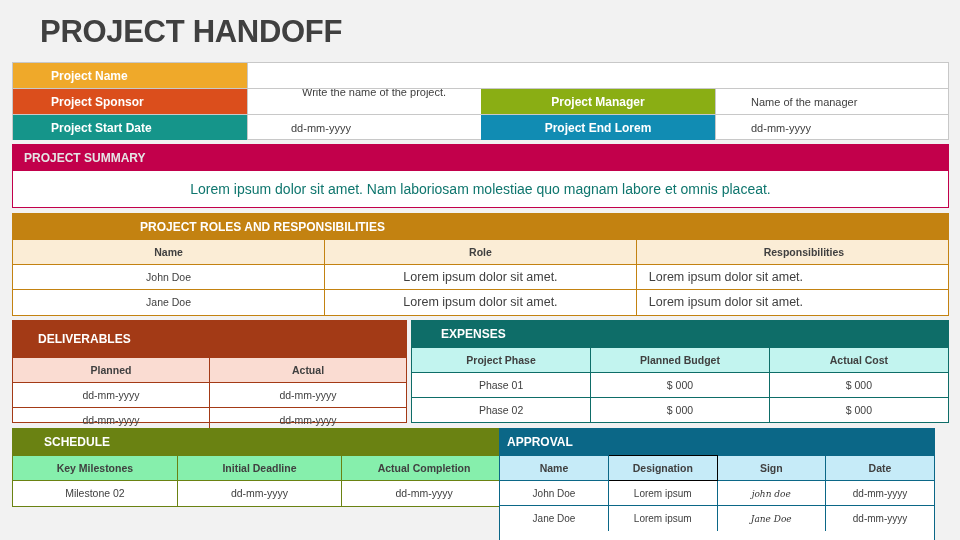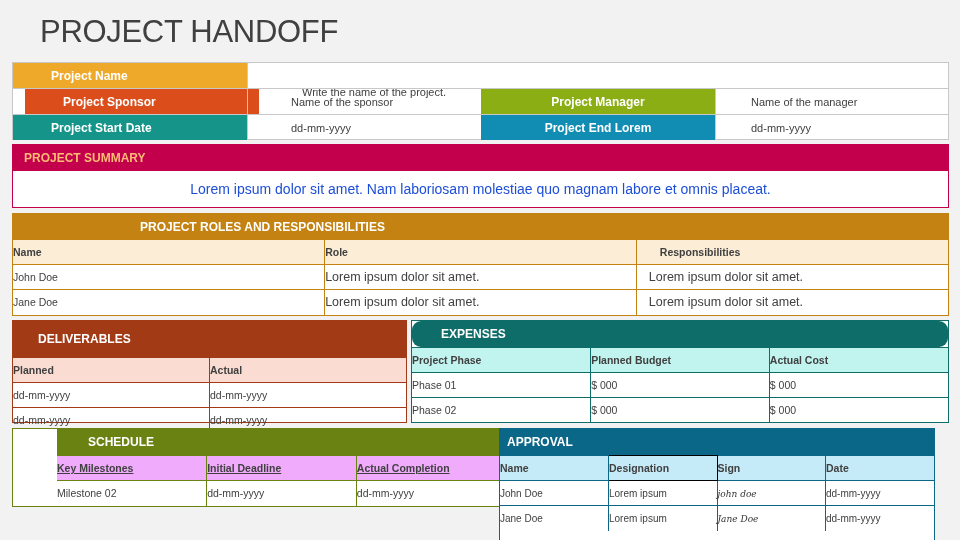--- a/index.html
+++ b/index.html
@@ -1,59 +1,58 @@
 <!DOCTYPE html>
 <html><head>
 <meta charset="utf-8">
 <style>
   * { box-sizing: border-box; margin: 0; padding: 0; }
   body { width: 960px; height: 540px; background: #f2f2f2; font-family: "Liberation Sans", sans-serif; position: relative; overflow: hidden; color: #404040; }
-  .title { position: absolute; left: 40px; top: 14px; font-size: 31px; font-weight: normal; color: #404040; letter-spacing: -0.3px; }
+  .title { position: absolute; left: 40px; top: 14px; font-size: 31px; font-weight: bold; color: #404040; letter-spacing: -0.3px; }
   .abs { position: absolute; }
   
   .info { position: absolute; left: 12px; top: 62px; width: 937px; height: 78px; background: #fff; border: 1px solid #c8c8c8; }
   .cell { position: absolute; display: flex; align-items: center; font-size: 11px; }
   .lbl { color: #fff; font-weight: bold; font-size: 12px; }
   .hline { position: absolute; height: 1px; background: #c8c8c8; }
   .vline { position: absolute; width: 1px; background: #c8c8c8; }
   table { border-collapse: collapse; width: 100%; table-layout: fixed; }
-  td, th { text-align: left; font-size: 10.5px; height: 25px; color: #404040; }
+  td, th { text-align: center; font-size: 10.5px; height: 25px; color: #404040; }
   th { font-weight: bold; font-size: 10.5px; }
   .sig { font-family: "DejaVu Serif", serif; font-style: italic; font-size: 9px; color: #333; }
 </style>
 </head>
 <body>
 
 <div class="title">PROJECT HANDOFF</div>
 
 <div class="info">
   <div class="cell lbl" style="left:0;top:0;width:234px;height:25px;background:#EFA92A;padding-left:38px;">Project Name</div>
   <div class="cell" style="left:289px;top:0;width:600px;height:25px;margin-top:16px;">Write the name of the project.</div>
 
-  <div class="cell lbl" style="left:12px;top:26px;width:234px;height:25px;background:#DB4E1C;padding-left:38px;">Project Sponsor</div>
-  <div class="cell" style="left:278px;top:26px;width:190px;height:25px;">Name of the sponsor</div>
+  <div class="cell lbl" style="left:0;top:26px;width:234px;height:25px;background:#DB4E1C;padding-left:38px;">Project Sponsor</div>
 
   <div class="cell lbl" style="left:468px;top:26px;width:234px;height:25px;background:#8AAE14;justify-content:center;">Project Manager</div>
   <div class="cell" style="left:738px;top:26px;width:190px;height:25px;">Name of the manager</div>
 
   <div class="cell lbl" style="left:0;top:52px;width:234px;height:25px;background:#15958A;padding-left:38px;">Project Start Date</div>
   <div class="cell" style="left:278px;top:52px;width:190px;height:25px;">dd-mm-yyyy</div>
 
   <div class="cell lbl" style="left:468px;top:52px;width:234px;height:25px;background:#118CB3;justify-content:center;">Project End Lorem</div>
   <div class="cell" style="left:738px;top:52px;width:190px;height:25px;">dd-mm-yyyy</div>
 
   <div class="hline" style="left:0;top:25px;width:935px;"></div>
   <div class="hline" style="left:0;top:51px;width:935px;"></div>
   <div class="vline" style="left:234px;top:0;height:76px;"></div>
   <div class="vline" style="left:702px;top:26px;height:50px;"></div>
 </div>
 
 <div class="abs" style="left:12px;top:144px;width:937px;height:64px;border:1px solid #C2004B;background:#fff;">
-  <div style="height:26px;background:#C2004B;color:#fdba74;font-weight:bold;font-size:12px;display:flex;align-items:center;padding-left:11px;">PROJECT SUMMARY</div>
-  <div style="height:36px;display:flex;align-items:center;justify-content:center;font-size:14px;color:#1d4ed8;">Lorem ipsum dolor sit amet. Nam laboriosam molestiae quo magnam labore et omnis placeat.</div>
+  <div style="height:26px;background:#C2004B;color:#e5e5e5;font-weight:bold;font-size:12px;display:flex;align-items:center;padding-left:11px;">PROJECT SUMMARY</div>
+  <div style="height:36px;display:flex;align-items:center;justify-content:center;font-size:14px;color:#0f766e;">Lorem ipsum dolor sit amet. Nam laboriosam molestiae quo magnam labore et omnis placeat.</div>
 </div>
 
 <div class="abs" style="left:12px;top:213px;width:937px;height:103px;border:1px solid #C38211;background:#fff;">
   <div style="height:25px;background:#C38211;color:#fff;font-weight:bold;font-size:12px;display:flex;align-items:center;padding-left:127px;">PROJECT ROLES AND RESPONSIBILITIES</div>
   <table>
     <tbody>
         <tr style="background:#FBEDD6;">
       <th style="border:1px solid #C38211;border-left:none;">Name</th>
       <th style="border:1px solid #C38211;">Role</th>
       <th style="border:1px solid #C38211;border-right:none;padding-left:23px;">Responsibilities</th>
@@ -86,21 +85,21 @@
     </tr>
     <tr>
       <td style="border:1px solid #A33A16;border-left:none;border-bottom:none;">dd-mm-yyyy</td>
       <td style="border:1px solid #A33A16;border-right:none;border-bottom:none;">dd-mm-yyyy</td>
     </tr>
   </tbody>
     </table>
 </div>
 
 <div class="abs" style="left:411px;top:320px;width:538px;height:103px;border:1px solid #0E6D68;background:#fff;">
-  <div style="height:26px;background:#0E6D68;color:#fff;font-weight:bold;font-size:12px;display:flex;align-items:center;padding-left:29px;border-radius:9px;">EXPENSES</div>
+  <div style="height:26px;background:#0E6D68;color:#fff;font-weight:bold;font-size:12px;display:flex;align-items:center;padding-left:29px;">EXPENSES</div>
   <table>
     <tbody>
         <tr style="background:#C2F4EF;">
       <th style="border:1px solid #0E6D68;border-left:none;">Project Phase</th>
       <th style="border:1px solid #0E6D68;">Planned Budget</th>
       <th style="border:1px solid #0E6D68;border-right:none;">Actual Cost</th>
     </tr>
     <tr>
       <td style="border:1px solid #0E6D68;border-left:none;">Phase 01</td>
       <td style="border:1px solid #0E6D68;">$ 000</td>
@@ -108,25 +107,25 @@
     </tr>
     <tr>
       <td style="border:1px solid #0E6D68;border-left:none;border-bottom:none;">Phase 02</td>
       <td style="border:1px solid #0E6D68;border-bottom:none;">$ 000</td>
       <td style="border:1px solid #0E6D68;border-right:none;border-bottom:none;">$ 000</td>
     </tr>
   </tbody>
     </table>
 </div>
 
-<div class="abs" style="left:12px;top:428px;width:495px;height:79px;border:1px solid #6A8212;background:#fff;padding-left:44px;">
+<div class="abs" style="left:12px;top:428px;width:495px;height:79px;border:1px solid #6A8212;background:#fff;">
   <div style="height:26px;background:#6A8212;color:#fff;font-weight:bold;font-size:12px;display:flex;align-items:center;padding-left:31px;">SCHEDULE</div>
   <table>
     <tbody>
-        <tr style="background:#f0abfc;text-decoration:underline;">
+        <tr style="background:#86efac;">
       <th style="border:1px solid #6A8212;border-left:none;">Key Milestones</th>
       <th style="border:1px solid #6A8212;">Initial Deadline</th>
       <th style="border:1px solid #6A8212;border-right:none;">Actual Completion</th>
     </tr>
     <tr>
       <td style="border:1px solid #6A8212;border-left:none;border-bottom:none;">Milestone 02</td>
       <td style="border:1px solid #6A8212;border-bottom:none;">dd-mm-yyyy</td>
       <td style="border:1px solid #6A8212;border-right:none;border-bottom:none;">dd-mm-yyyy</td>
     </tr>
   </tbody>

